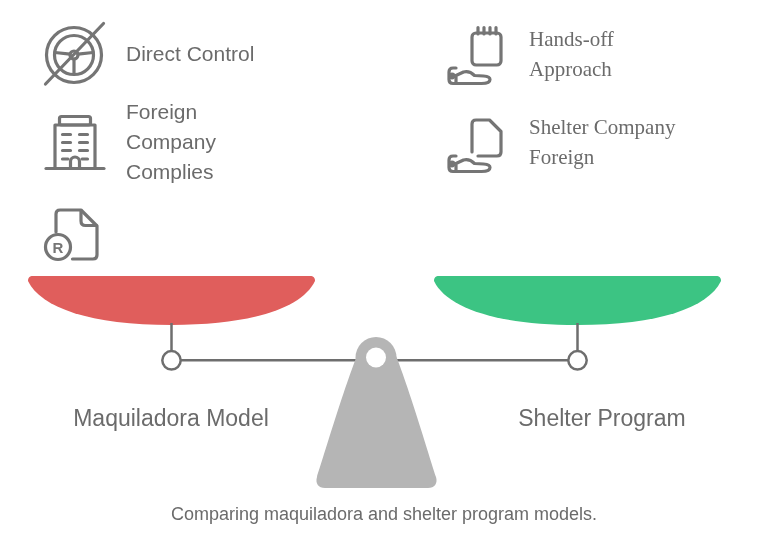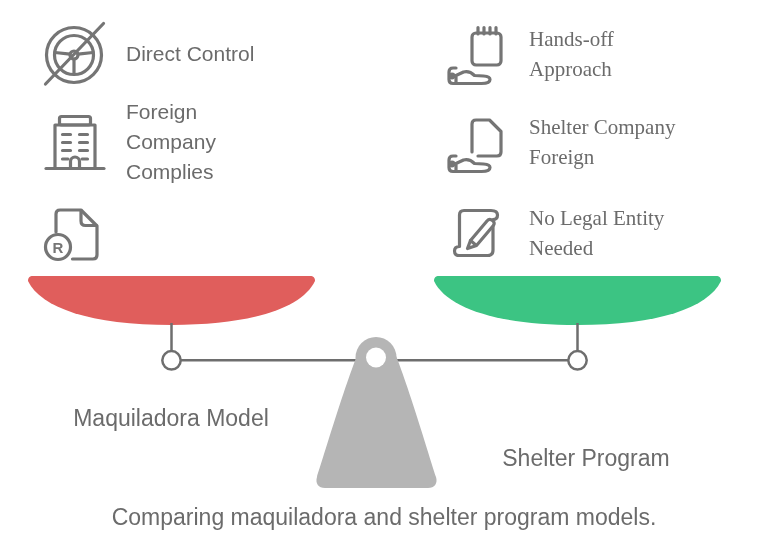--- a/index.html
+++ b/index.html
@@ -15,22 +15,22 @@
   .item .icon svg{width:68px;height:68px;display:block;}
   .item-text{font-size:21px;line-height:30px;color:var(--text);white-space:pre-line;}
   .item.left{left:40px;}
   .item.right{left:443px;font-family:Liberation Serif, serif;}
   .row1{top:10px;min-height:88px;}
   .row2{top:97px;min-height:90px;}
   .row3{top:191px;min-height:84px;}
   .scale-svg{position:absolute;left:0;top:0;width:768px;height:553px;pointer-events:none;}
   .side-label{position:absolute;top:405px;transform:translateX(-50%);font-size:23px;color:var(--text);white-space:nowrap;}
   .side-label.left-label{left:171px;}
-  .side-label.right-label{left:586px;margin-top:40px;}
-  .caption{position:absolute;top:504px;left:384px;transform:translateX(-50%);font-size:23px;color:var(--text);white-space:nowrap;}
+  .side-label.right-label{left:602px;}
+  .caption{position:absolute;top:504px;left:384px;transform:translateX(-50%);font-size:18px;color:var(--text);white-space:nowrap;}
   .ic{fill:none;stroke:var(--icon);stroke-width:3.2;stroke-linecap:round;stroke-linejoin:round;}
   .ic-fill-white{fill:#fff;stroke:var(--icon);stroke-width:3.2;stroke-linecap:round;stroke-linejoin:round;}
   .badge-r{font-family:"Liberation Sans",sans-serif;font-size:15px;font-weight:700;fill:var(--icon);stroke:none;}
 </style>
 </head>
 <body>
 
 <div class="stage">
 
   <div class="item left row1">
@@ -102,35 +102,20 @@
           <path d="M12 48 H9 Q5 48 5 52 V59.5 Q5 63.5 9 63.5 H12"></path>
           <circle cx="8" cy="56" r="1.8" style="fill:var(--icon)"></circle>
         </g>
         <path class="ic-fill-white" d="M12 63.5 H37.5 Q46 63.5 46 59.5 Q46 56.5 39.5 56 L30.5 55.5 Q25.5 50.5 19.5 52 L12 55.5 Z"></path>
       </svg>
     </span>
     <span class="item-text">Shelter Company
 Foreign</span>
   </div>
 
-  <div class="item right row3">
-    <span class="icon">
-      <svg viewBox="0 0 68 68">
-        <g class="ic">
-          <path d="M15.5 47.5 V16 Q15.5 11.5 20 11.5 H47 Q53.5 11.5 53.5 16 Q53.5 20.5 49 20.5 V51 Q49 56.5 43.5 56.5 H15 Q10.5 56.5 10.5 52 Q10.5 47.5 15.5 47.5 Z"></path>
-        </g>
-        <g class="ic-fill-white">
-          <path d="M26.5 41.5 L43 22 Q45.5 19 48.5 21.5 Q51.5 24 49 27 L32.5 46.5 L23.5 49.5 Z"></path>
-          <path d="M26.5 41.5 L31.5 45.8" style="fill:none"></path>
-        </g>
-      </svg>
-    </span>
-    <span class="item-text">No Legal Entity
-Needed</span>
-  </div>
 
   <svg class="scale-svg" viewBox="0 0 768 553">
 
     <path style="fill:var(--red)" d="M28 281 C28 277.5 29.5 276 33 276 L310 276 C313.5 276 315 277.5 315 281 C302 308 252 325 171.5 325 C91 325 41 308 28 281 Z"></path>
 
     <path style="fill:var(--green)" d="M434 281 C434 277.5 435.5 276 439 276 L716 276 C719.5 276 721 277.5 721 281 C708 308 658 325 577.5 325 C497 325 447 308 434 281 Z"></path>
 
     <path d="M171.5 323 V351" style="fill:none;stroke:var(--line);stroke-width:2.5"></path>
     <path d="M577.5 323 V351" style="fill:none;stroke:var(--line);stroke-width:2.5"></path>
 

